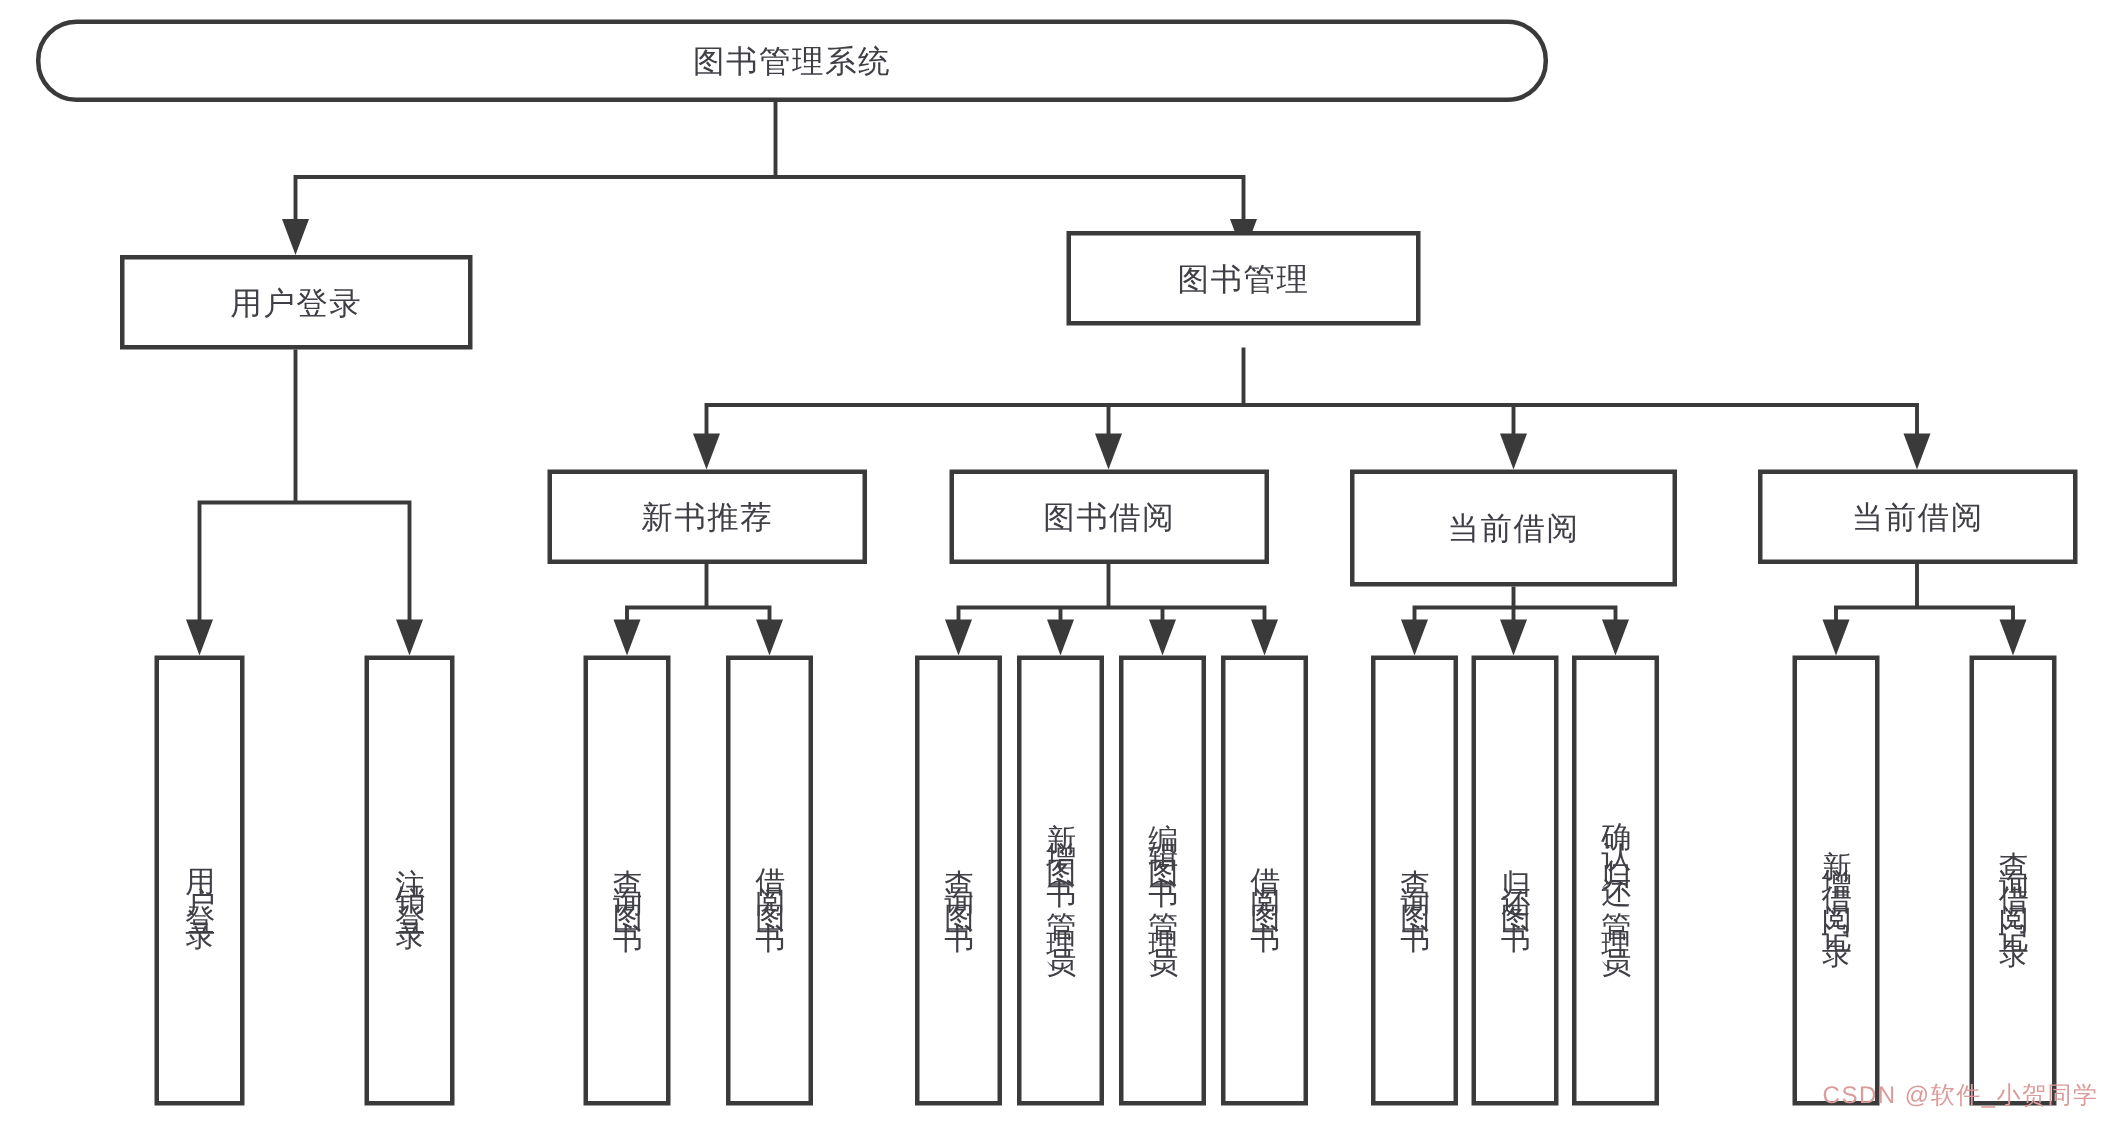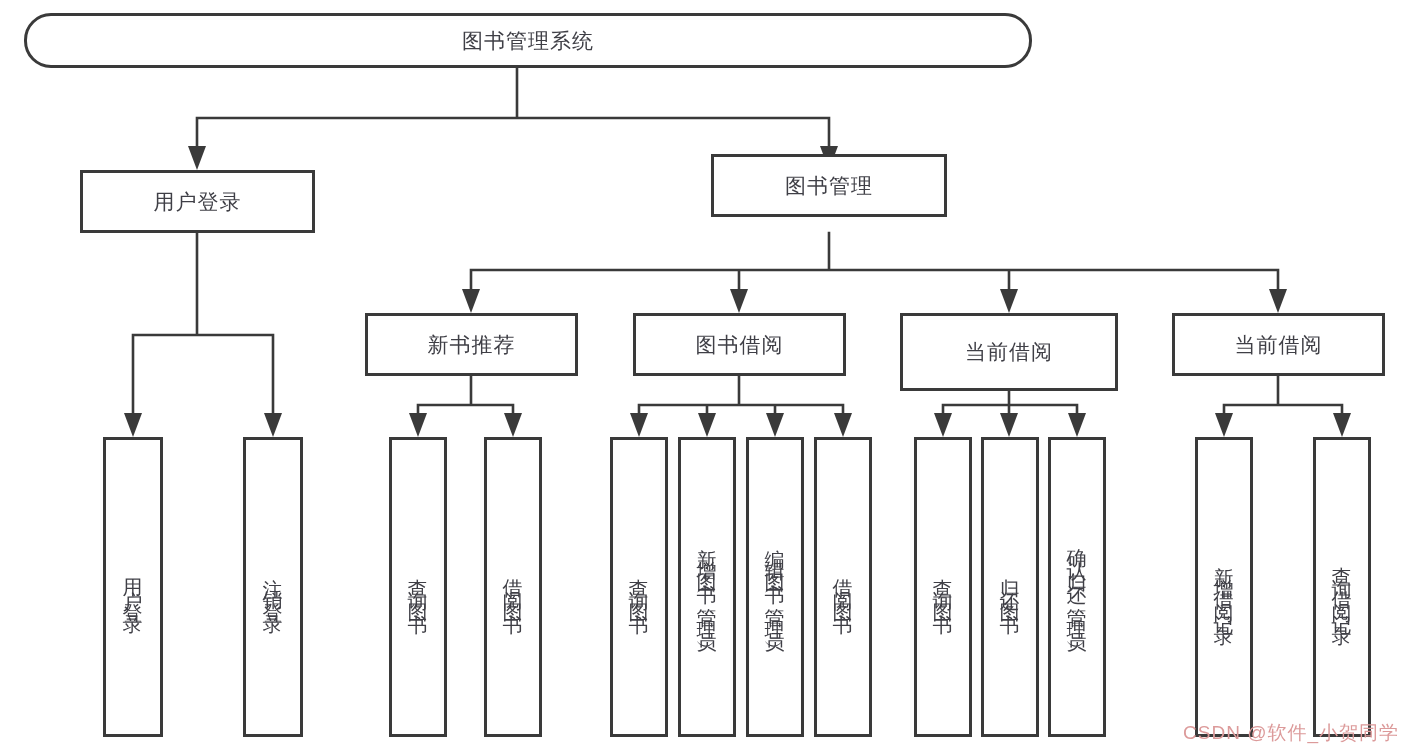--- a/index.html
+++ b/index.html
@@ -42,21 +42,21 @@
     writing-mode: vertical-rl;
     text-orientation: mixed;
     letter-spacing: 12px;
     line-height: 1;
     white-space: nowrap;
   }
   .watermark {
     position: absolute;
     right: 6px;
     top: 720px;
-    font-size: 19px;
+    font-size: 16px;
     color: #dc9a9a;
     letter-spacing: 1px;
     white-space: nowrap;
   }
 </style>
 </head>
 <body>
 
 <div id="stage">
 

